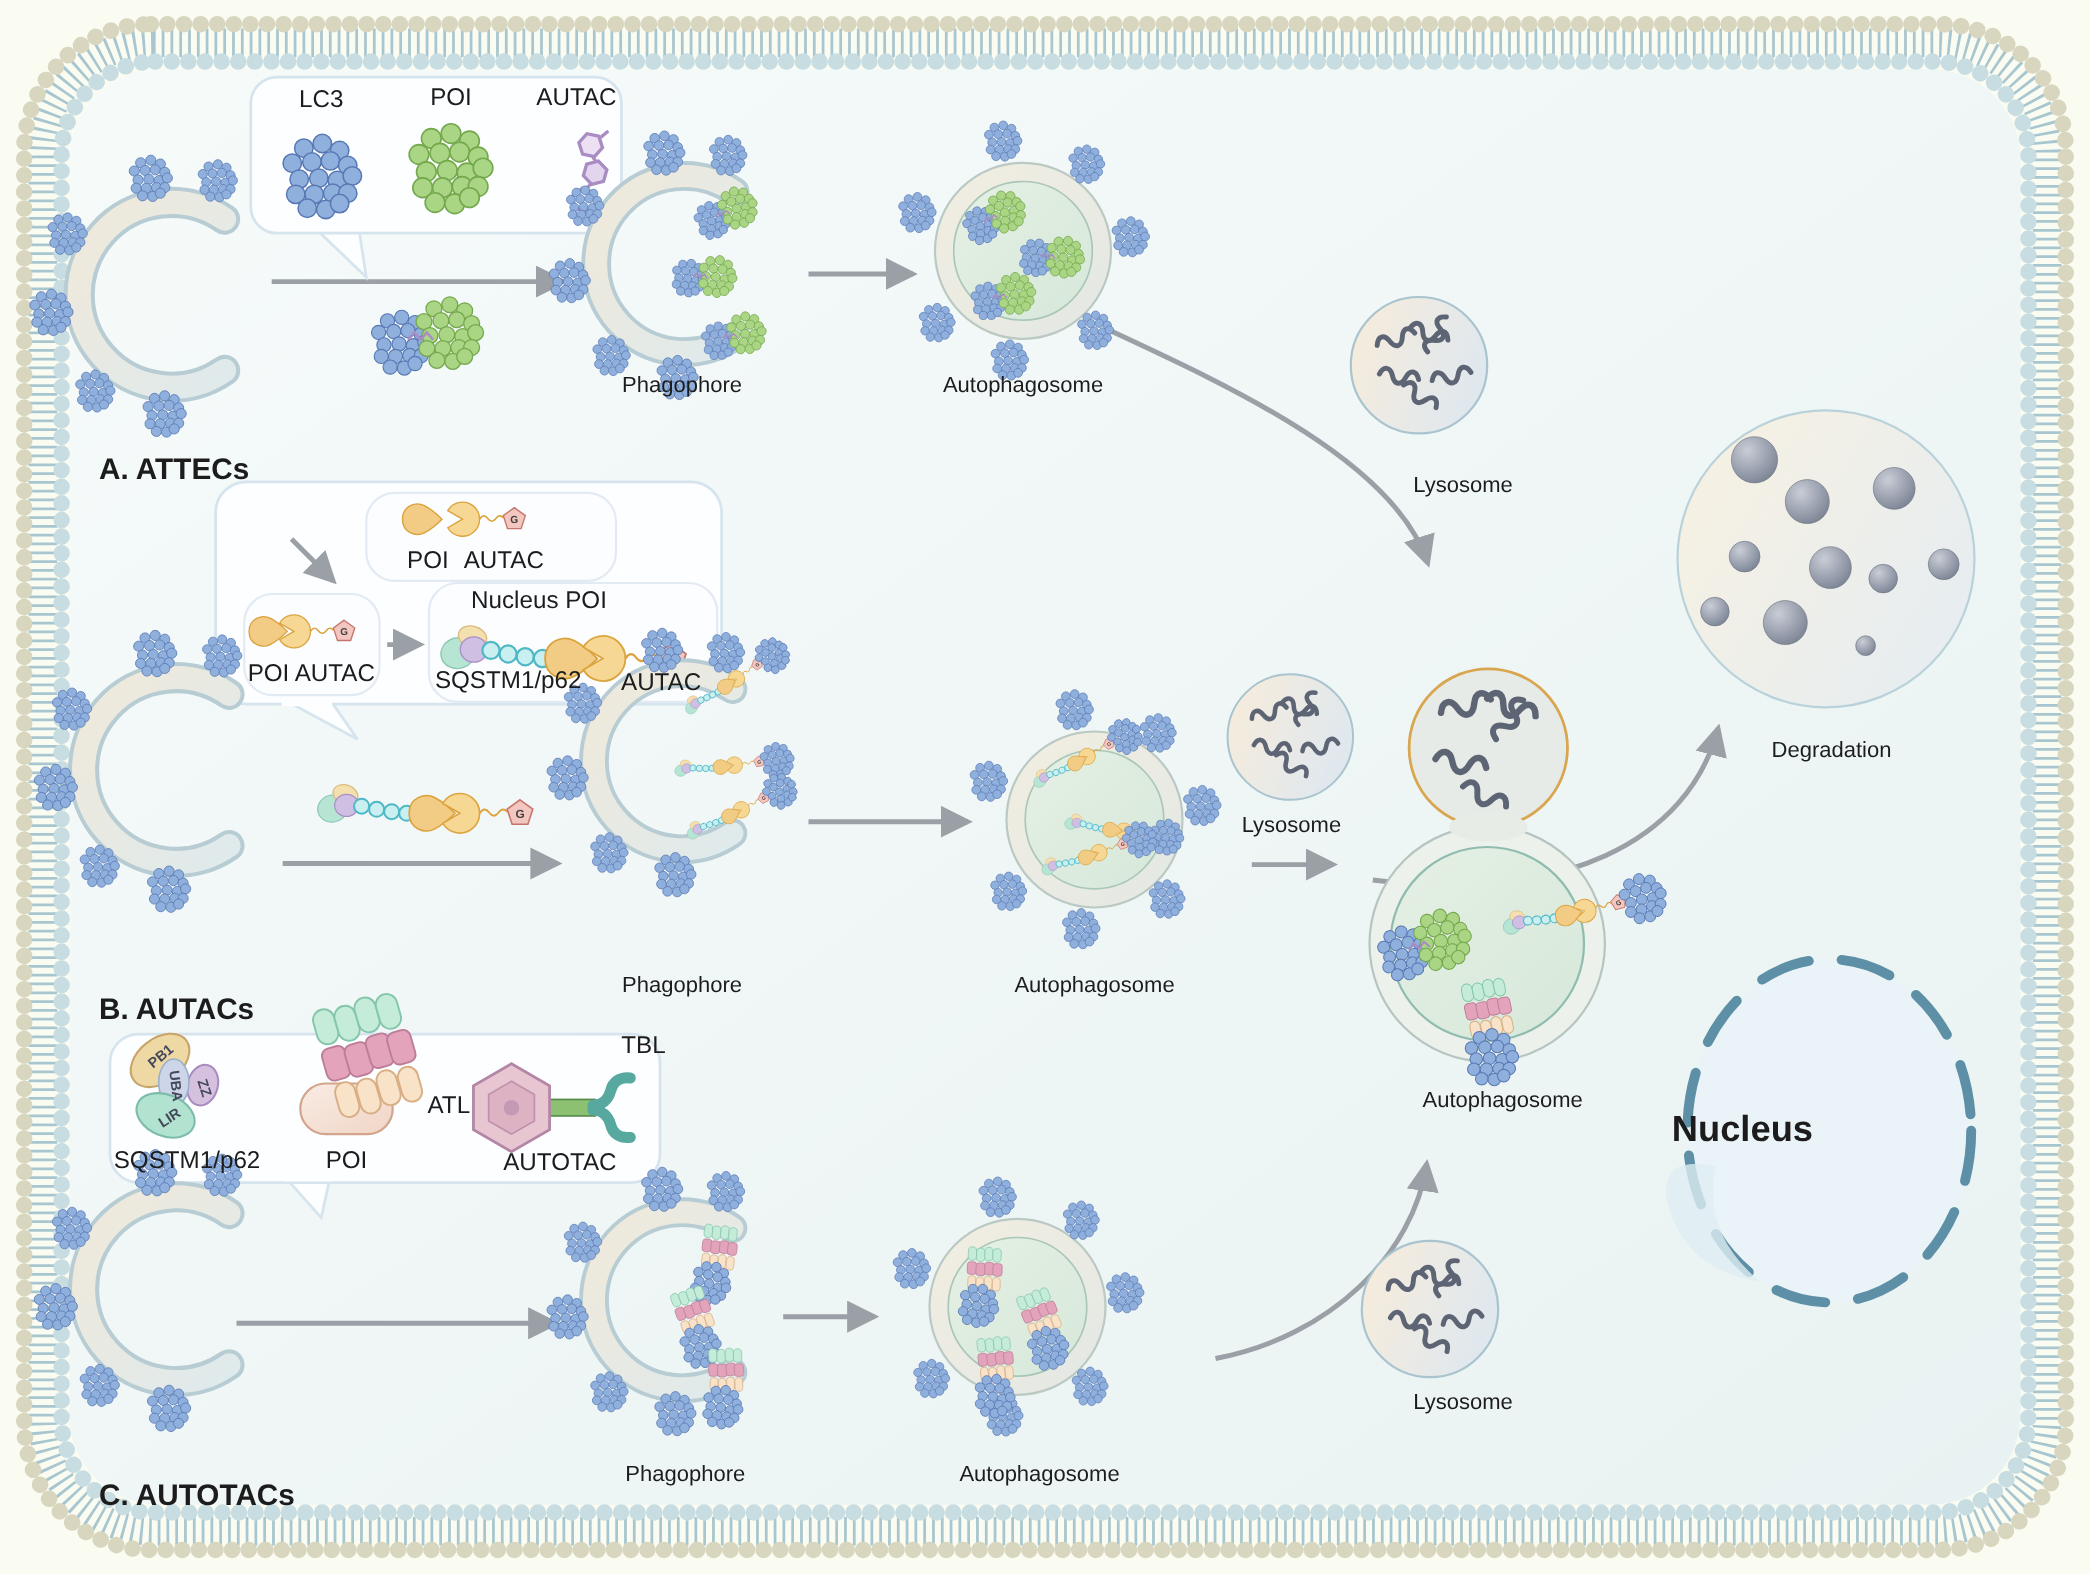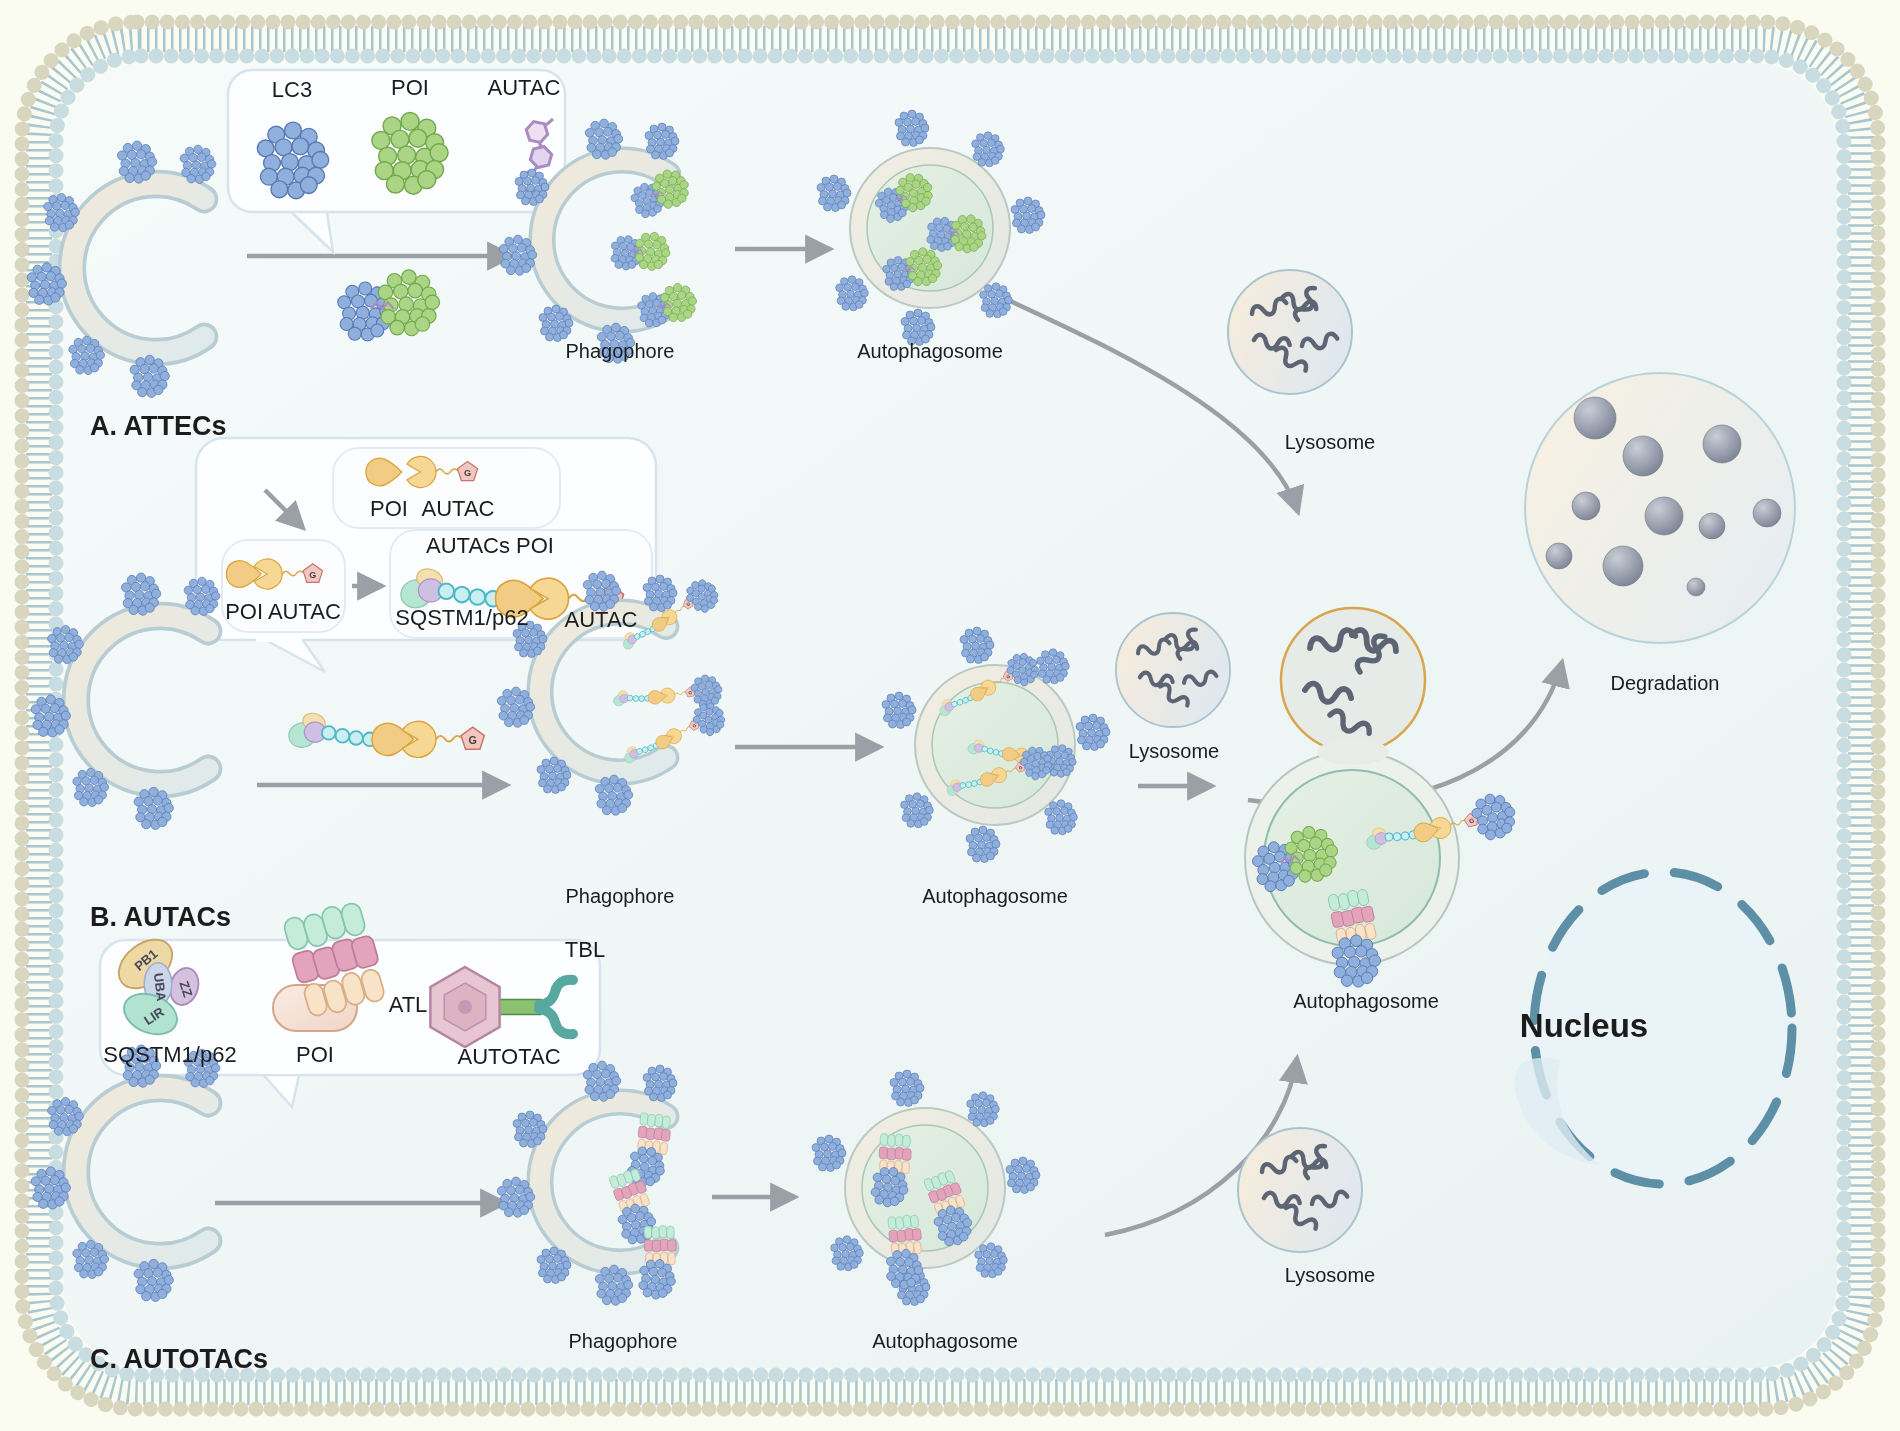--- a/index.html
+++ b/index.html
@@ -375,21 +375,21 @@
 <div class="lbl small" style="left:410px;top:88px">POI</div>
 <div class="lbl small" style="left:524px;top:88px">AUTAC</div>
 <div class="lbl sec" style="left:90px;top:389px">A. ATTECs</div>
 <div class="lbl stage" style="left:620px;top:351px">Phagophore</div>
 <div class="lbl stage" style="left:930px;top:351px">Autophagosome</div>
 <div class="lbl stage" style="left:1330px;top:442px">Lysosome</div>
 
 <div class="lbl small" style="left:389px;top:509px">POI</div>
 <div class="lbl small" style="left:458px;top:509px">AUTAC</div>
 <div class="lbl small" style="left:283px;top:612px">POI AUTAC</div>
-<div class="lbl small" style="left:490px;top:546px">AUTACs POI</div>
+<div class="lbl small" style="left:490px;top:546px">Nucleus POI</div>
 <div class="lbl small" style="left:462px;top:618px">SQSTM1/p62</div>
 <div class="lbl small" style="left:601px;top:620px">AUTAC</div>
 <div class="lbl sec" style="left:90px;top:880px">B. AUTACs</div>
 <div class="lbl stage" style="left:620px;top:896px">Phagophore</div>
 <div class="lbl stage" style="left:995px;top:896px">Autophagosome</div>
 <div class="lbl stage" style="left:1174px;top:751px">Lysosome</div>
 <div class="lbl stage" style="left:1366px;top:1001px">Autophagosome</div>
 <div class="lbl stage" style="left:1665px;top:683px">Degradation</div>
 <div class="lbl nuc" style="left:1584px;top:1026px">Nucleus</div>
 

